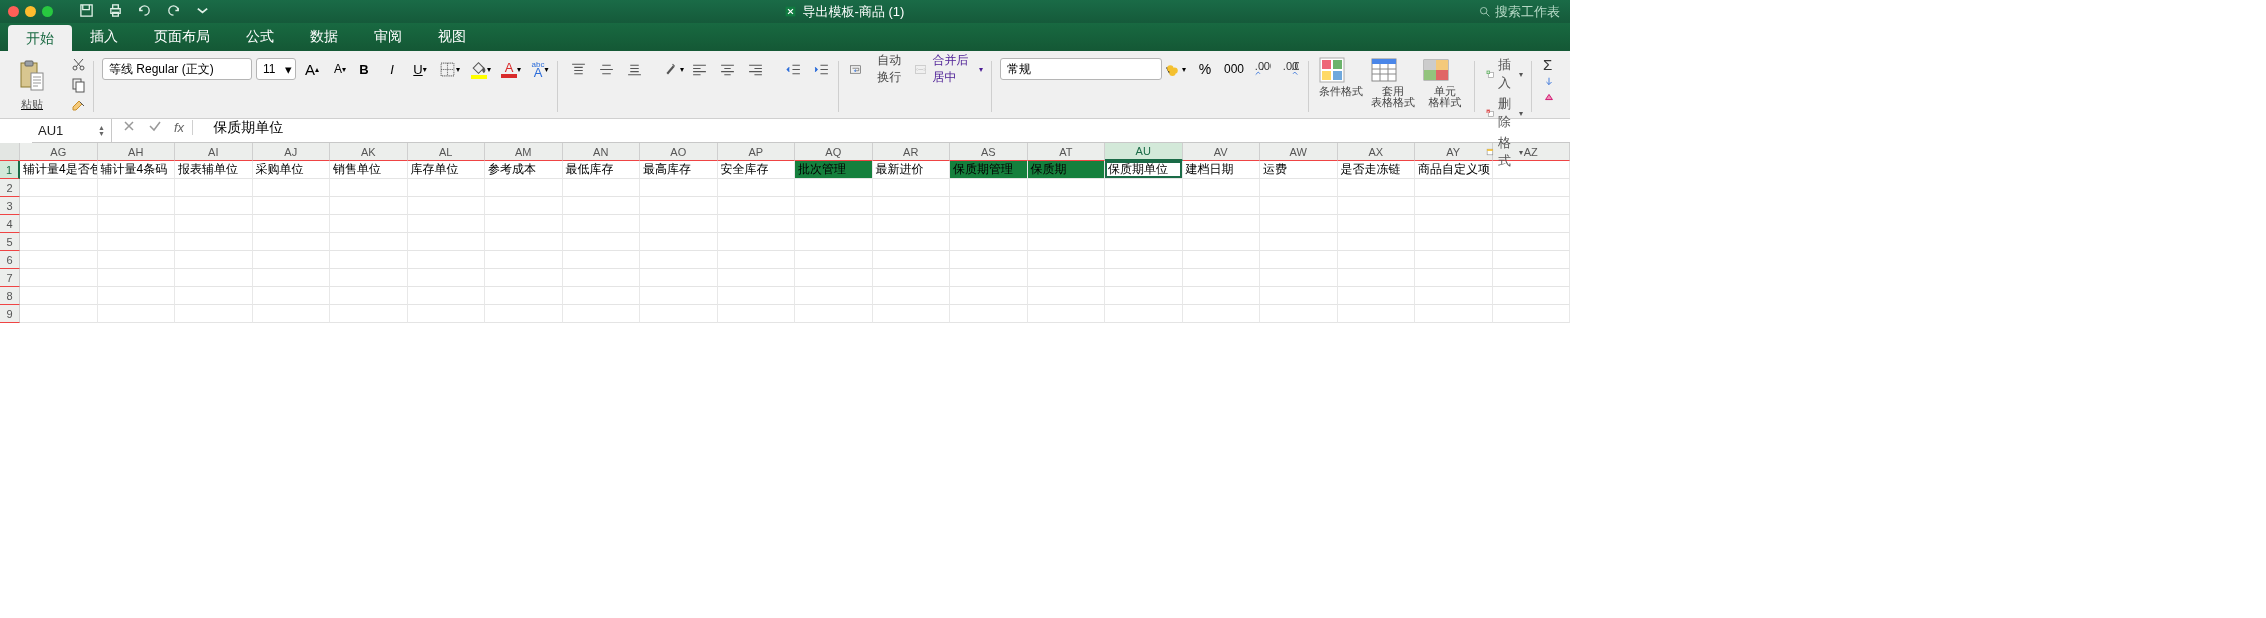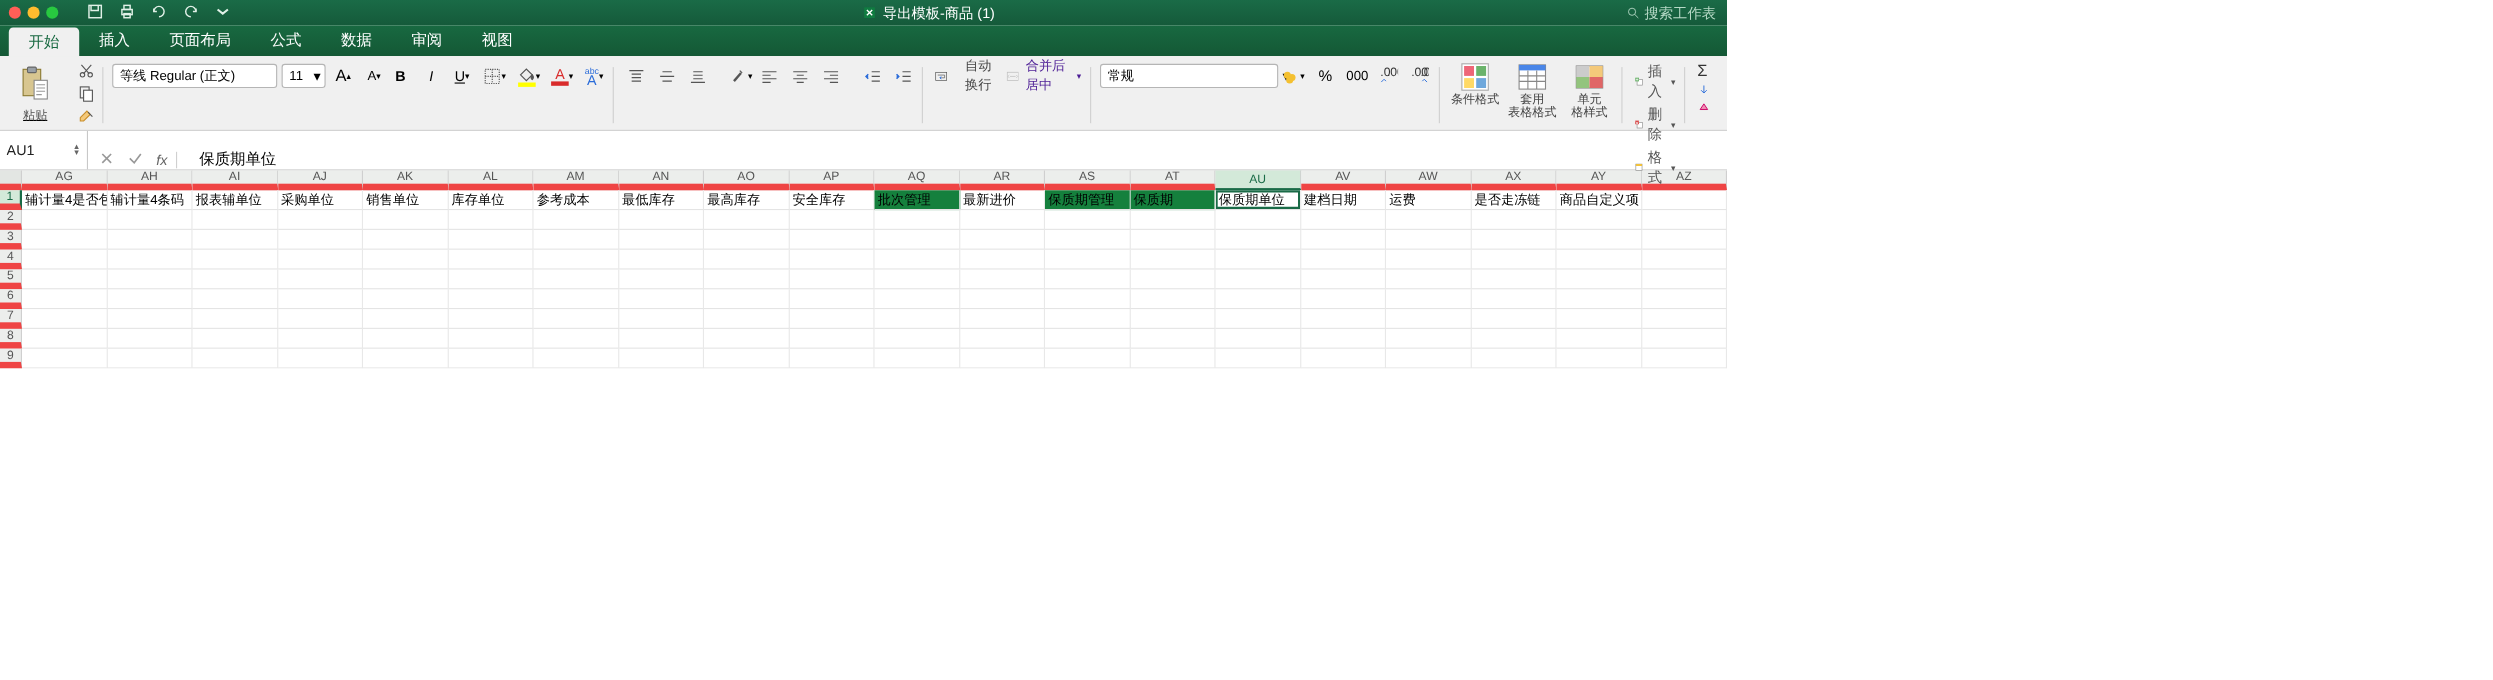--- a/index.html
+++ b/index.html
@@ -32,41 +32,41 @@
 .paste-big { width: 38px; height: 40px; display: flex; flex-direction: column; align-items: center; justify-content: center; margin-right: 2px; }
 .paste-big svg { width: 26px; height: 32px; }
 .mini { display: flex; flex-direction: column; gap: 2px; justify-content: center; }
 .mini svg { width: 18px; height: 16px; }
 .combo { background: #fff; border: 1px solid #b5b5b5; border-radius: 3px; height: 22px; display: flex; align-items: center; padding: 0 2px 0 6px; }
 .combo input { border: none; background: none; outline: none; font-size: 12px; }
 .combo .dd { padding: 0 4px; cursor: pointer; }
 .btn { height: 22px; min-width: 24px; display: flex; align-items: center; justify-content: center; border-radius: 3px; cursor: pointer; padding: 0 3px; }
 .btn svg { width: 17px; height: 17px; }
 .bar-under { height: 4px; width: 16px; margin-top: -1px; }
-.stackv { display: flex; flex-direction: column; align-items: center; width: 48px; }
+.stackv { display: flex; flex-direction: column; width: 48px; }
 .stackv svg { width: 30px; height: 30px; }
 .stackv .sl { font-size: 11px; color: #444; text-align: center; line-height: 11px; margin-top: 1px; }
 .vlist { display: flex; flex-direction: column; gap: 1px; }
 .vlist .li { display: flex; align-items: center; gap: 4px; font-size: 11.5px; color: #555; cursor: pointer; padding: 1px 3px; }
 .vlist .li svg { width: 12px; height: 12px; }
 
 
-.fbar { height: 36px; border-bottom: 1px solid #c8c8c8; display: flex; align-items: flex-end; }
+.fbar { height: 24px; border-bottom: 1px solid #c8c8c8; display: flex; align-items: flex-start; margin-left: 32px; }
 .namebox { width: 80px; height: 100%; border-right: 1px solid #c8c8c8; display: flex; align-items: center; padding: 0 6px; }
 .namebox input { border: none; outline: none; width: 50px; font-size: 13px; color: #222; }
 .namebox .spn { display: flex; flex-direction: column; margin-left: auto; }
 .namebox .spn span { font-size: 7px; line-height: 6px; color: #666; cursor: pointer; }
 .fbar .fx { display: flex; align-items: center; gap: 12px; padding: 0 10px; color: #777; }
 .fbar .fx svg { width: 14px; height: 14px; }
 .fbar .fxl { font-style: italic; font-size: 13px; color: #666; border-right: 1px solid #d0d0d0; padding-right: 8px; margin-right: 8px; }
 .fbar .content { font-size: 14px; color: #000; padding-left: 2px; }
 
 
 .sheet { display: grid; grid-template-columns: 20px repeat(20, 1fr); }
-.colhdr, .rowhdr, .corner { background: #eceeec; border-right: 1px solid #cfcfcf; border-bottom: 6px solid #ef4444; font-size: 11px; color: #555; display: flex; align-items: center; justify-content: center; height: 18px; cursor: pointer; }
+.colhdr, .rowhdr, .corner { background: #eceeec; border-right: 1px solid #cfcfcf; border-bottom: 1px solid #ef4444; font-size: 11px; color: #555; display: flex; align-items: center; justify-content: center; height: 18px; cursor: pointer; }
 .corner { background: #e3e6e3; }
 .colhdr.active { background: #d3e9d9; color: #1a6b47; border-bottom: 2px solid #1a6b47; }
 .rowhdr.active { background: #d3e9d9; color: #1a6b47; border-right: 2px solid #1a6b47; }
 .cell { border-right: 1px solid #e8e8e8; border-bottom: 1px solid #e4e4e4; height: 18px; font-size: 12px; color: #000; display: flex; align-items: center; padding: 0 3px; overflow: hidden; white-space: nowrap; }
 .cell.hl { background: #15803d; }
 .cell.sel { box-shadow: inset 0 0 0 2px #1a6b47; background: #fff; position: relative; }
 .rowhdr { width: 20px; }
 </style>
 </head>
 <body>

